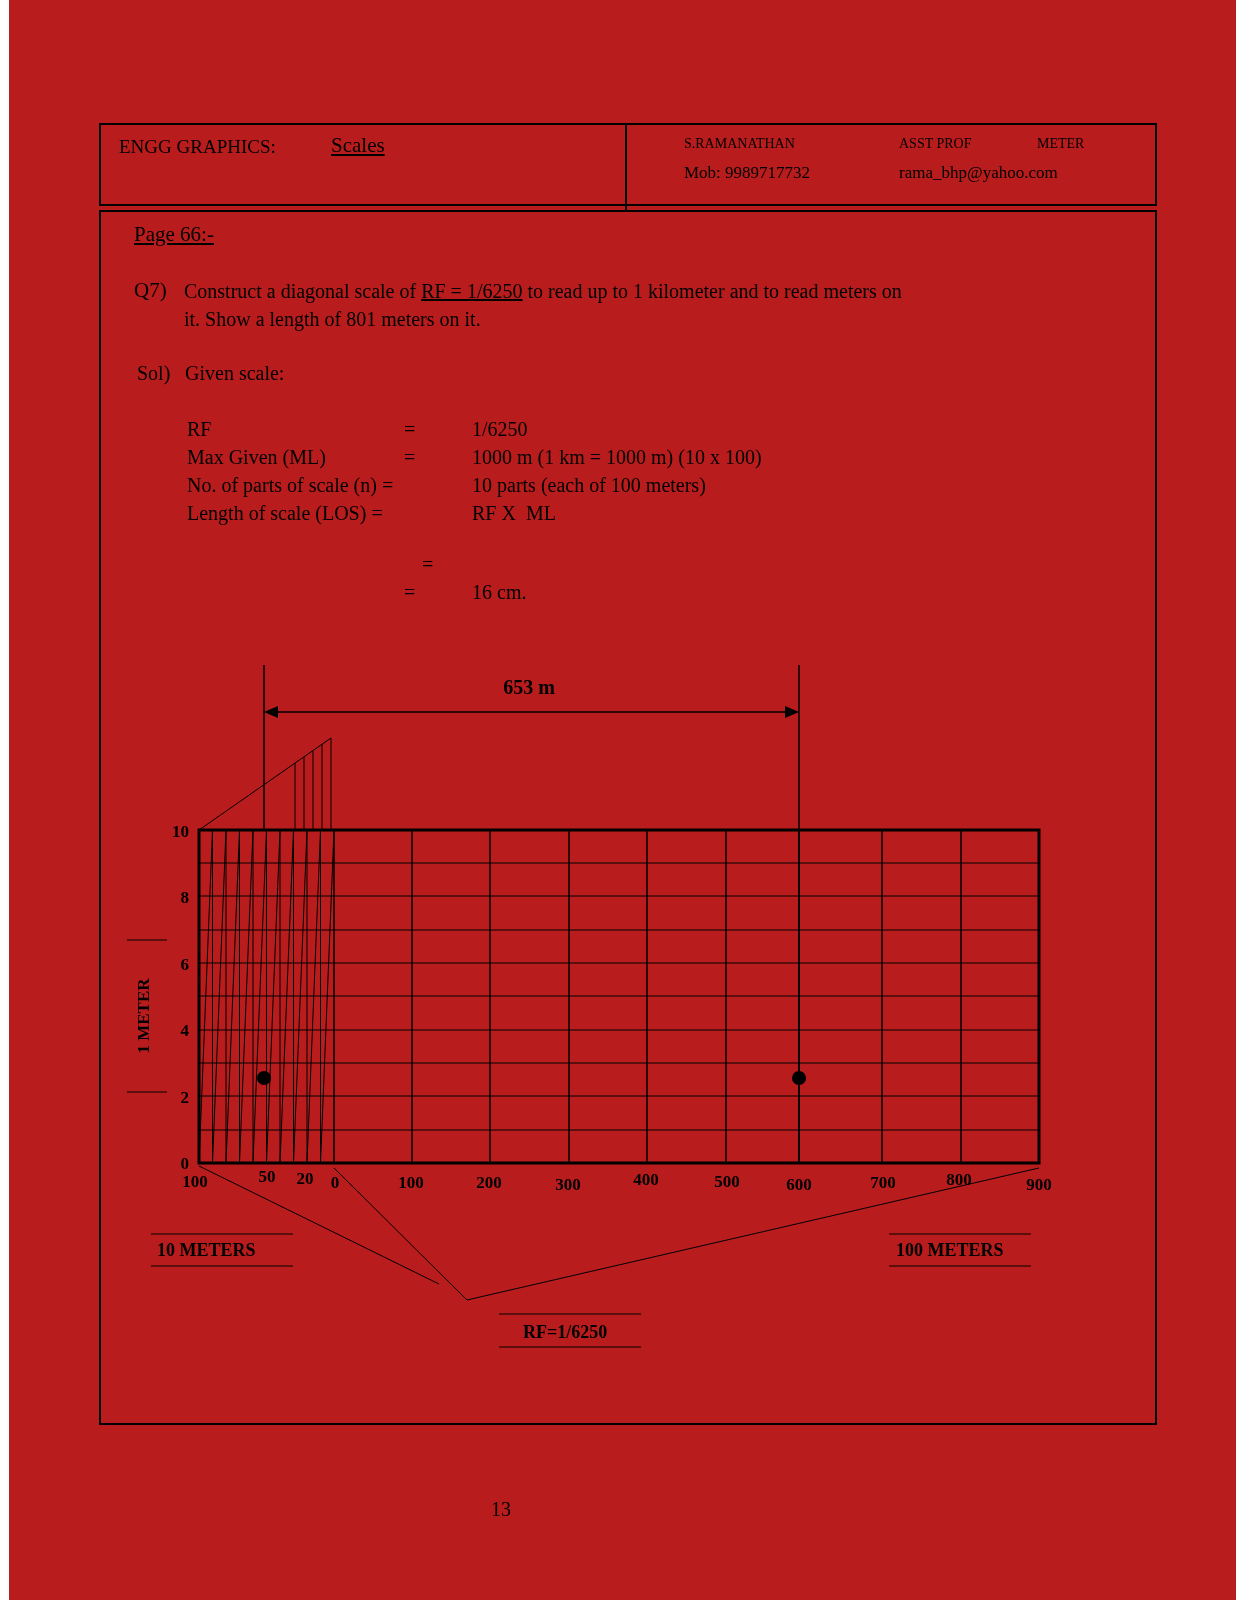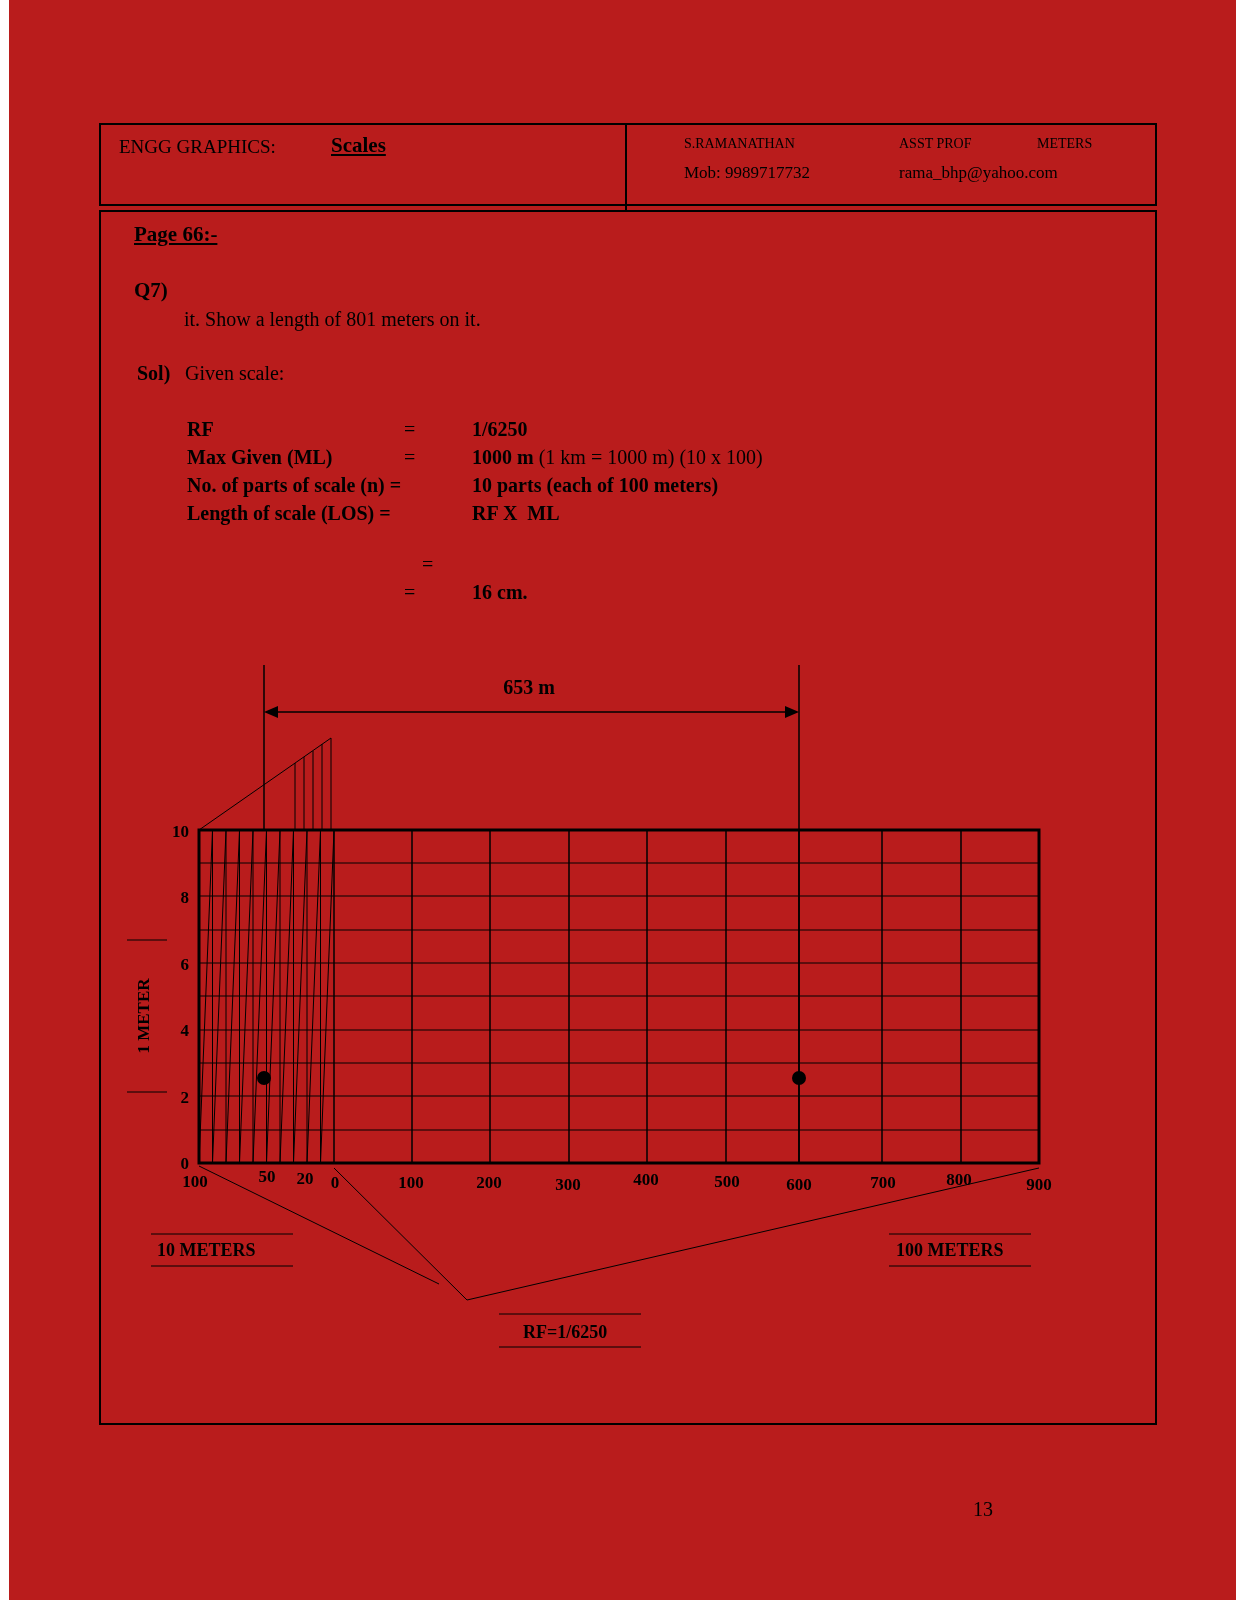--- a/index.html
+++ b/index.html
@@ -1,53 +1,54 @@
 <!DOCTYPE html>
 <html><head>
 <meta charset="utf-8">
 <style>
   *{margin:0;padding:0;box-sizing:border-box}
   html,body{background:#fff}
   body{width:1236px;height:1600px;position:relative;font-family:"Liberation Serif",serif;color:#000}
   .page{position:absolute;left:9px;top:0;width:1236px;height:1600px;background:#b91c1c;overflow:hidden}
   .t{position:absolute;white-space:nowrap;font-size:20px;line-height:1.2}
-  .b{font-weight:bold}
+  .b{font-weight:normal}
   .u{text-decoration:underline}
   .box{position:absolute;border:2px solid #000;background:transparent}
   .hdr-divider{position:absolute;width:2px;background:#000}
   .fs17{font-size:17px}
   .fs18{font-size:14px}
   .fs19{font-size:19px}
   .fs21{font-size:21px}
-  .footer{position:absolute;left:0;top:1498px;width:984px;text-align:right;font-size:20px}
+  .footer{position:absolute;left:0;top:1498px;width:984px;text-align:center;font-size:20px}
   svg text{fill:#000}
   .svg-tick{font:bold 17px "Liberation Serif",serif}
   .svg-measure{font:bold 20px "Liberation Serif",serif}
   .svg-unit{font:bold 18px "Liberation Serif",serif}
 </style>
 </head>
 <body>
 
 <div class="page">
 
   <div class="box" style="left:90px;top:123px;width:1058px;height:83px"></div>
   <div class="hdr-divider" style="left:616px;top:123px;height:88px"></div>
   <span class="t fs19" style="left:110px;top:136px">ENGG GRAPHICS:</span>
   <span class="t b u fs21" style="left:322px;top:133px">Scales</span>
   <span class="t fs18" style="left:675px;top:136px">S.RAMANATHAN</span>
   <span class="t fs18" style="left:890px;top:136px">ASST PROF</span>
-  <span class="t fs18" style="left:1028px;top:136px">METERS</span>
+  <span class="t fs18" style="left:1028px;top:136px">METER</span>
   <span class="t fs17" style="left:675px;top:163px">Mob: 9989717732</span>
   <span class="t fs17" style="left:890px;top:163px">rama_bhp@yahoo.com</span>
 
   <div class="box" style="left:90px;top:210px;width:1058px;height:1215px"></div>
 
   <span class="t b u fs21" style="left:125px;top:222px">Page 66:-</span>
 
   <span class="t b fs21" style="left:125px;top:278px">Q7)</span>
+  <span class="t" style="left:175px;top:279px"><span>Construct a diagonal scale of </span><span class="u">RF = 1/6250</span><span> to read up to 1 kilometer and to read meters on</span></span>
   <span class="t" style="left:175px;top:307px">it. Show a length of 801 meters on it.</span>
 
   <span class="t b" style="left:128px;top:361px">Sol)</span>
   <span class="t" style="left:176px;top:361px">Given scale:</span>
 
   <span class="t b" style="left:178px;top:417px">RF</span>
   <span class="t" style="left:395px;top:417px">=</span>
   <span class="t b" style="left:463px;top:417px">1/6250</span>
 
   <span class="t b" style="left:178px;top:445px">Max Given (ML)</span>

